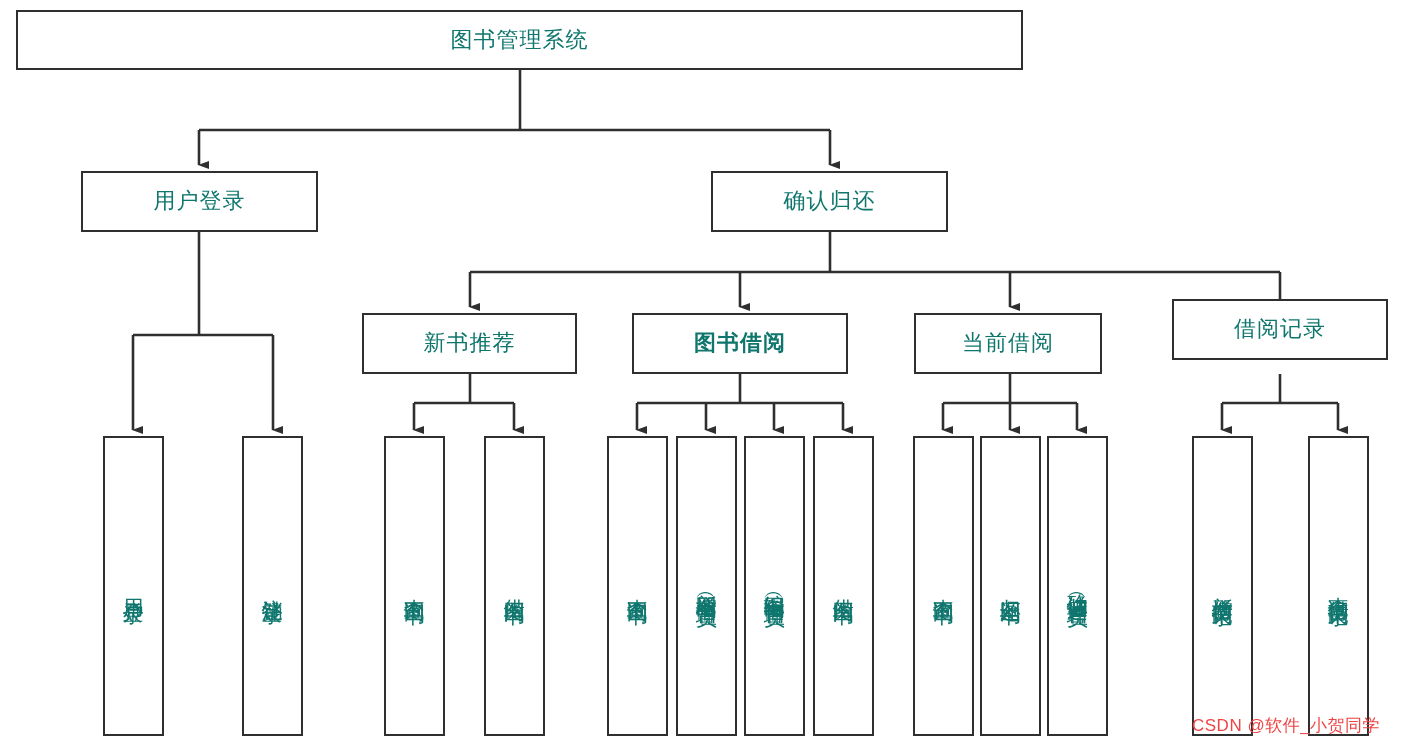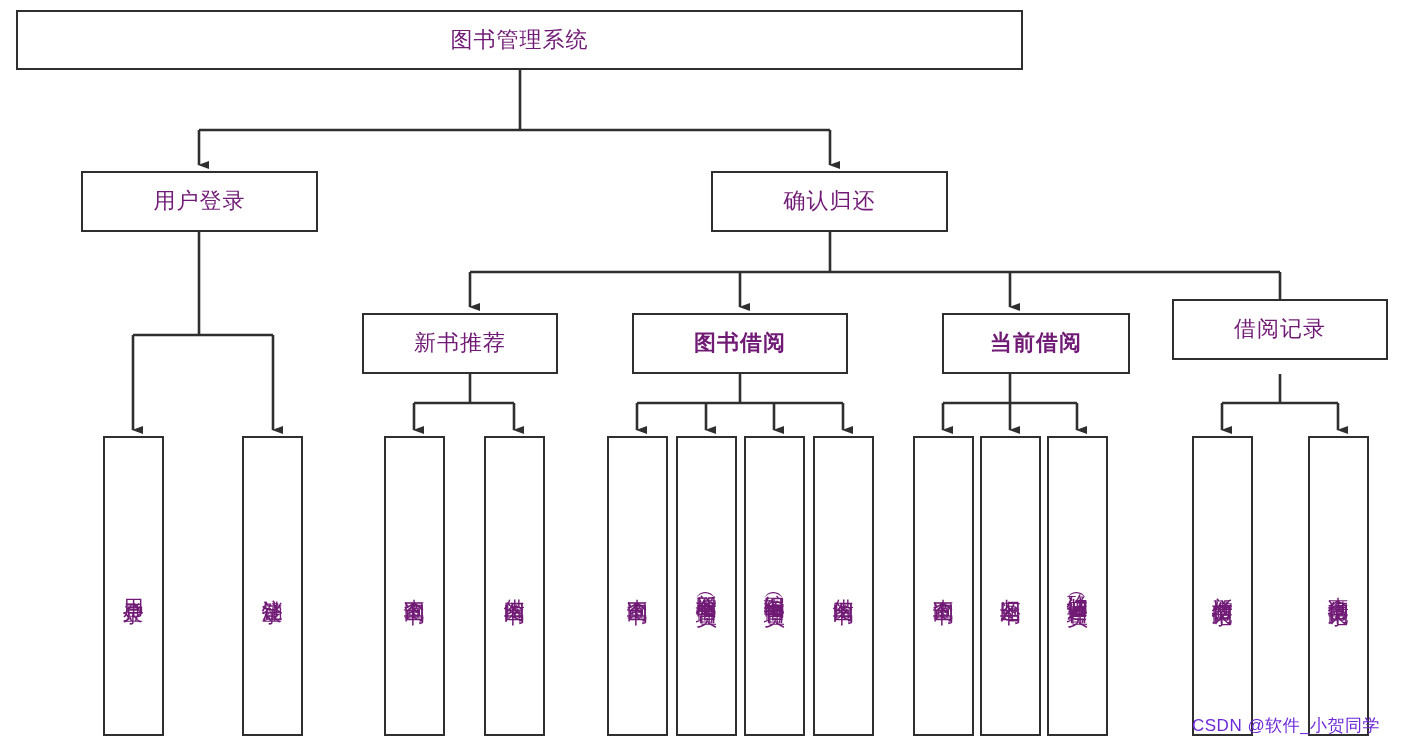--- a/index.html
+++ b/index.html
@@ -25,21 +25,21 @@
     height: 747px;
   }
   .node {
     position: absolute;
     box-sizing: border-box;
     border: 2px solid #2f2f2f;
     background: #ffffff;
     display: flex;
     align-items: center;
     justify-content: center;
-    color: #701a75;
+    color: #0f766e;
   }
   .node-h .label {
     font-size: 22px;
     line-height: 1.1;
     letter-spacing: 1px;
     white-space: nowrap;
   }
   .node-v {
     padding: 6px 0;
   }
@@ -48,21 +48,21 @@
     text-orientation: upright;
     font-size: 21px;
     line-height: 1.22;
     letter-spacing: 2px;
     white-space: nowrap;
     text-align: center;
   }
   .watermark {
     position: absolute;
     font-size: 17px;
-    color: #6d28d9;
+    color: #ef4444;
     white-space: nowrap;
     letter-spacing: 0.5px;
   }
 </style>
 </head>
 <body>
 
 <div id="canvas">
 
   <svg class="wires" viewBox="0 0 1405 747" xmlns="http://www.w3.org/2000/svg">
@@ -134,27 +134,27 @@
     <span class="label">图书管理系统</span>
   </div>
 
   <div class="node node-h" style="left:81px; top:171px; width:237px; height:61px;">
     <span class="label">用户登录</span>
   </div>
   <div class="node node-h" style="left:711px; top:171px; width:237px; height:61px;">
     <span class="label">确认归还</span>
   </div>
 
-  <div class="node node-h" style="left:362px; top:313px; width:196px; height:61px;">
+  <div class="node node-h" style="left:362px; top:313px; width:215px; height:61px;">
     <span class="label">新书推荐</span>
   </div>
   <div class="node node-h" style="left:632px; top:313px; width:216px; height:61px;font-weight:bold;">
     <span class="label">图书借阅</span>
   </div>
-  <div class="node node-h" style="left:942px; top:313px; width:188px; height:61px;font-weight:bold;">
+  <div class="node node-h" style="left:914px; top:313px; width:188px; height:61px;">
     <span class="label">当前借阅</span>
   </div>
   <div class="node node-h" style="left:1172px; top:299px; width:216px; height:61px;">
     <span class="label">借阅记录</span>
   </div>
 
   <div class="node node-v" style="left:103px; top:436px; width:61px; height:300px;">
     <span class="label">用户登录</span>
   </div>
   <div class="node node-v" style="left:242px; top:436px; width:61px; height:300px;">

